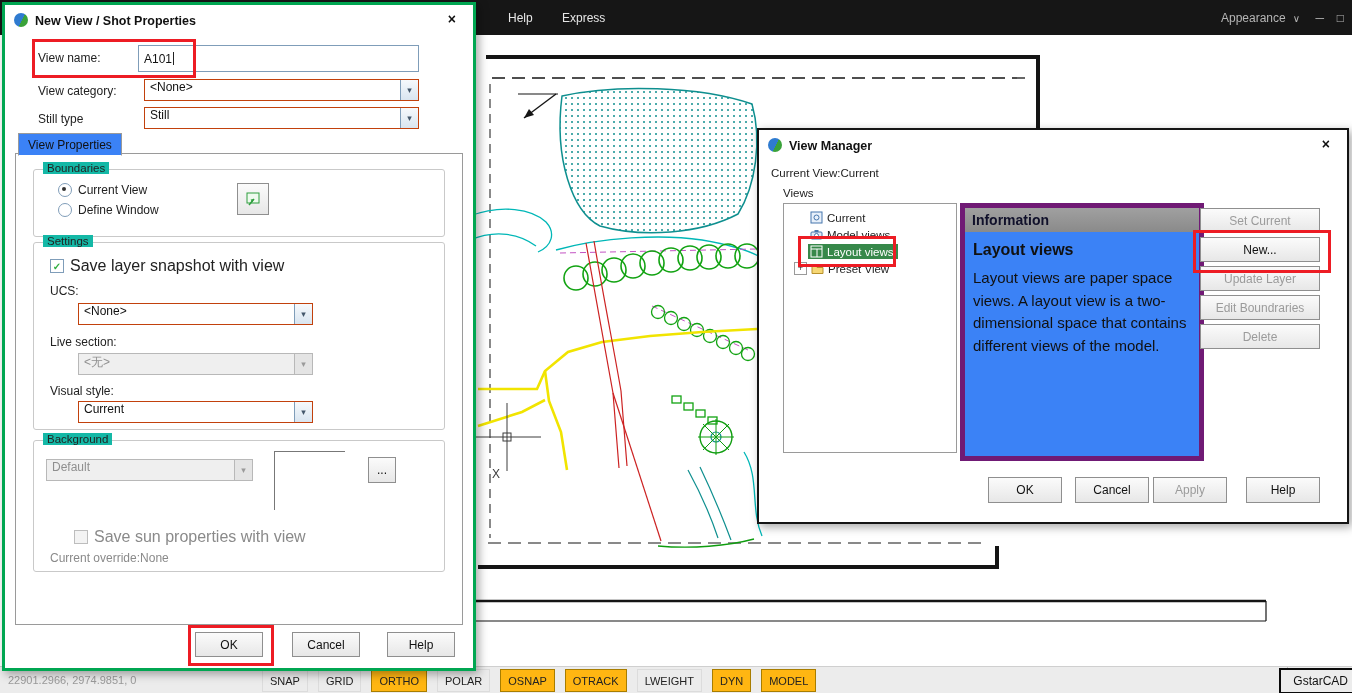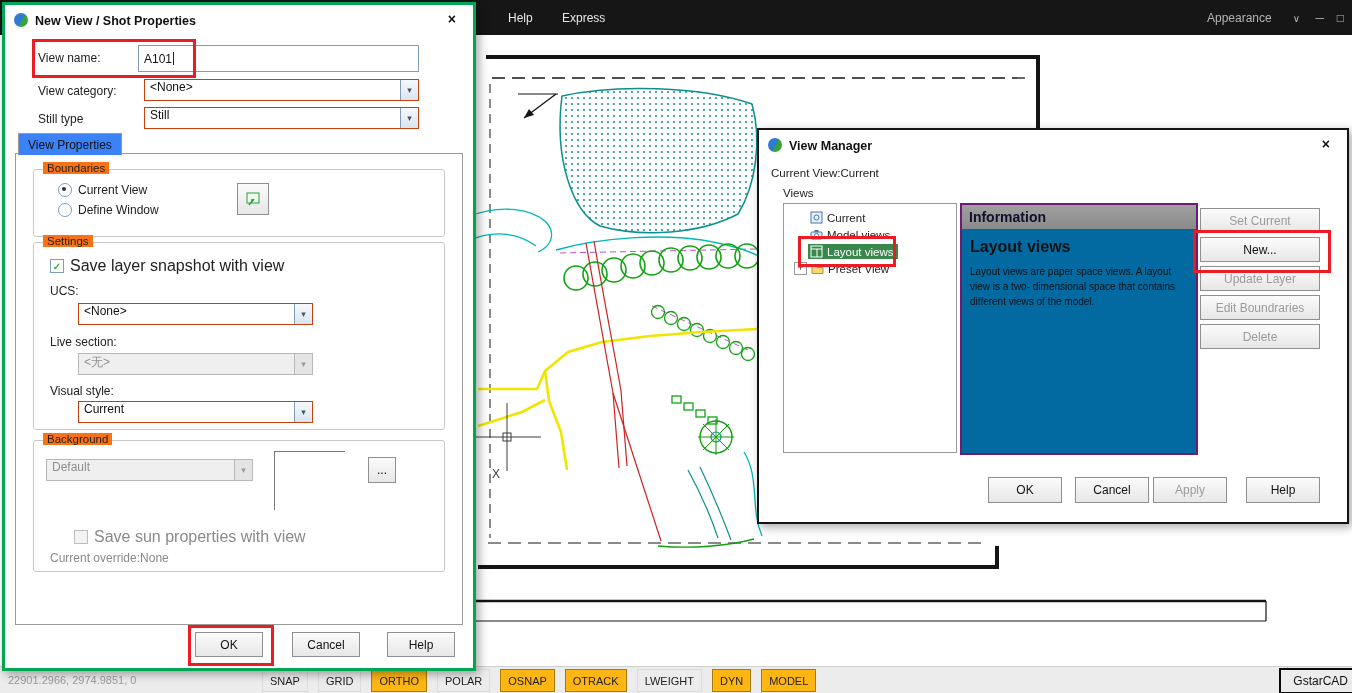--- a/index.html
+++ b/index.html
@@ -1,20 +1,20 @@
 <!DOCTYPE html>
 <html><head>
 <meta charset="utf-8">
 <style>
   html,body{margin:0;padding:0}
   body{width:1352px;height:693px;overflow:hidden;position:relative;background:#fff;font-family:"Liberation Sans",sans-serif}
   
   .topbar{position:absolute;left:0;top:0;width:100%;height:35px;background:#161616;z-index:5}
   .menu-item{position:absolute;top:0;height:35px;display:flex;align-items:center;color:#e6e6e6;font-size:12px;cursor:pointer}
-  .appearance{position:absolute;right:52px;top:0;height:35px;display:flex;align-items:center;gap:21px;color:#b5b5b5;font-size:12px;cursor:pointer}
+  .appearance{position:absolute;right:52px;top:0;height:35px;display:flex;align-items:center;gap:7px;color:#b5b5b5;font-size:12px;cursor:pointer}
   .chev::before{content:"∨";font-size:10px}
   .win-ctl{position:absolute;top:0;height:35px;display:flex;align-items:center;color:#b5b5b5;font-size:12px;cursor:pointer}
   .g-min::before{content:"─"}
   .g-max::before{content:"□"}
   
   .drawing{position:absolute;left:0;top:0;z-index:1}
   
   .statusbar{position:absolute;left:0;bottom:0;width:100%;height:26px;background:#ececec;border-top:1px solid #cfcfcf;z-index:6}
   .coords{position:absolute;left:8px;top:7px;font-size:11px;color:#9a9a9a;white-space:nowrap}
   .toggles{position:absolute;left:262px;top:2px;display:flex;gap:10px}
@@ -25,21 +25,21 @@
   
   .btn{position:absolute;display:flex;align-items:center;justify-content:center;border:1px solid #8f8f8f;background:linear-gradient(#fbfbfb,#e7e7e7);font-size:12px;color:#111;cursor:pointer}
   .btn.gray{color:#9b9b9b}
   .close-x{position:absolute;font-size:14px;font-weight:700;color:#111;cursor:pointer}
   .combo{position:absolute;height:20px;border:1px solid #c2410c;background:#fff;font-size:12px;color:#111;display:flex;padding-left:5px;cursor:pointer}
   .combo .arr{position:absolute;right:0;top:0;width:17px;height:100%;border-left:1px solid #7f9db9;background:linear-gradient(#f6f9fc,#d9e5f0);display:flex;align-items:center;justify-content:center;color:#44576b}
   .combo .arr::before{content:"▾";font-size:9px}
   .combo.dis{background:#efefef;color:#8f8f8f;border-color:#b8b8b8;cursor:default}
   .combo.dis .arr{background:#e4e4e4;border-left-color:#b8b8b8;color:#9a9a9a}
   .group{position:absolute;border:1px solid #c9c9c9;border-radius:3px}
-  .legend{position:absolute;top:-8px;left:9px;background:#f97316;padding:0 4px;font-size:11.5px;color:#222;white-space:nowrap}
+  .legend{position:absolute;top:-8px;left:9px;background:#14b8a6;padding:0 4px;font-size:11.5px;color:#222;white-space:nowrap}
   .lbl{position:absolute;font-size:12px;color:#222;white-space:nowrap}
   .lbl.gray{color:#8a8a8a}
   .radio{position:absolute;display:flex;align-items:center;gap:6px;font-size:12px;color:#222;cursor:pointer;white-space:nowrap}
   .radio i{width:12px;height:12px;border:1px solid #7f9db9;border-radius:50%;background:#fff;position:relative;flex:none}
   .radio.sel i::after{content:"";position:absolute;left:3px;top:3px;width:4px;height:4px;border-radius:50%;background:#333}
   .chk{position:absolute;display:flex;align-items:center;gap:6px;font-size:16px;color:#222;cursor:pointer;white-space:nowrap}
   .chk i{width:12px;height:12px;border:1px solid #7f9db9;background:#fff;display:flex;align-items:center;justify-content:center;font-style:normal;font-size:10px;color:#2fae3e;font-weight:700;flex:none}
   .chk.on i::before{content:"✓"}
   .chk.dis{color:#8a8a8a;cursor:default}
   .chk.dis i{border-color:#bdbdbd;background:#f3f3f3}
@@ -53,24 +53,24 @@
   .caret{display:inline-block;width:1px;height:13px;background:#222;margin-left:1px}
   .tab{position:absolute;display:flex;align-items:center;padding:0 9px;height:21px;border:1px solid #9a9a9a;border-bottom:1px solid #fff;background:#3b82f6;font-size:12px;color:#111;z-index:2;cursor:pointer;white-space:nowrap}
   .panel{position:absolute;border:1px solid #9a9a9a;background:#fff}
   
   .dlg-vm{position:absolute;left:757px;top:128px;width:588px;height:392px;background:#fff;border:2px solid #141414;z-index:12;box-shadow:3px 3px 9px rgba(0,0,0,.35)}
   .tree{position:absolute;border:1px solid #9a9a9a;background:#fff}
   .trow{position:absolute;display:flex;align-items:center;gap:4px;font-size:11.5px;color:#222;height:17px;cursor:pointer;white-space:nowrap}
   .plusbox{width:11px;height:11px;border:1px solid #9a9a9a;background:#fff;display:flex;align-items:center;justify-content:center;color:#333;flex:none}
   .plusbox::before{content:"+";font-size:9px;line-height:1}
   .sel-pill{display:flex;align-items:center;gap:4px;background:#37884a;color:#fff;padding:1px 5px 1px 2px}
-  .info{position:absolute;border:2px solid #701a75;background:#0369a1;overflow:hidden}
+  .info{position:absolute;border:5px solid #701a75;background:#3b82f6;overflow:hidden}
   .info-hd{height:24px;background:linear-gradient(#a0a0a0,#8a8a8a);display:flex;align-items:center;padding-left:7px;font-size:14px;font-weight:700;color:#10102a}
   .info-title{margin:9px 0 0 8px;font-size:16px;font-weight:700;color:#111}
-  .info-body{margin:8px 8px 0 8px;font-size:10px;color:#111;line-height:1.5}
+  .info-body{margin:8px 8px 0 8px;font-size:15px;color:#111;line-height:1.5}
 </style>
 </head>
 <body>
 
 <svg class="drawing" width="1352" height="693" viewBox="0 0 1352 693">
   <g stroke="#151515" fill="none">
     <path d="M486,57 H1038 V132" stroke-width="4"></path>
     <path d="M492,78 H1032" stroke-width="1.3" stroke-dasharray="13 7"></path>
     <path d="M478,567 H997 V546" stroke-width="4"></path>
     <path d="M488,543 H983" stroke-width="1.2" stroke-dasharray="13 7"></path>

